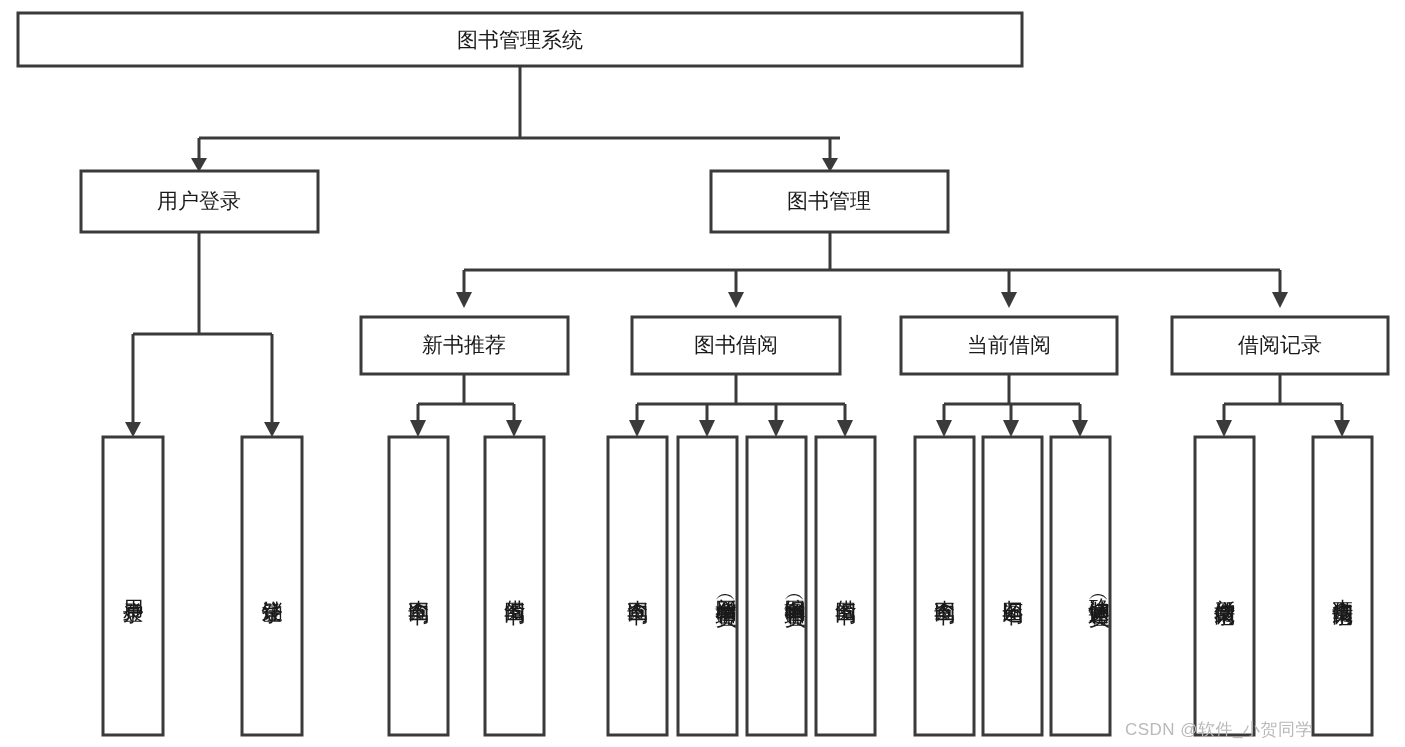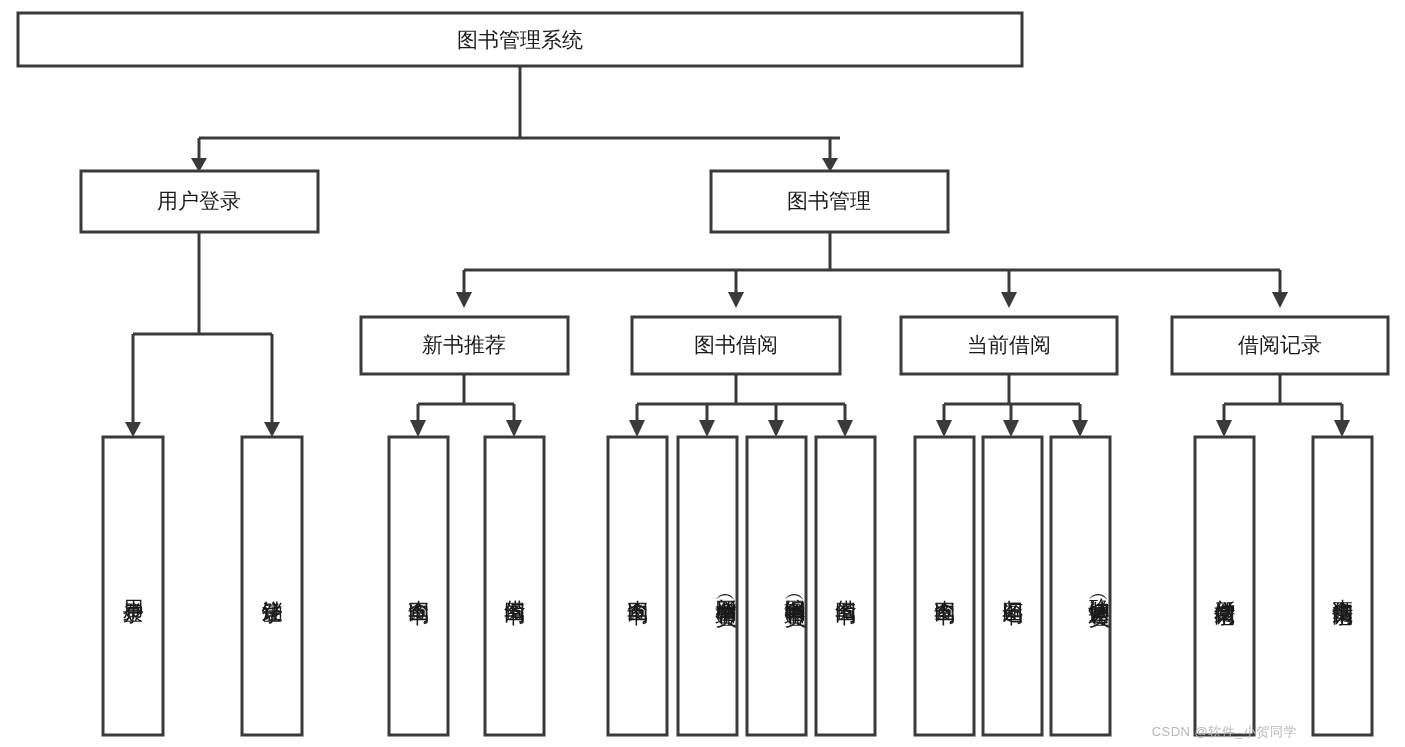--- a/index.html
+++ b/index.html
@@ -10,20 +10,21 @@
   body {
     width: 1405px;
     height: 747px;
     font-family: "Liberation Sans", "DejaVu Sans", sans-serif;
     overflow: hidden;
   }
   #diagram-root {
     position: relative;
     width: 1307px;
     height: 747px;
+    padding-left: 16px;
   }
   svg.diagram {
     position: absolute;
     top: 0;
     left: 0;
     width: 1405px;
     height: 747px;
   }
   .node-box {
     fill: #ffffff;
@@ -60,21 +61,21 @@
     justify-content: center;
     text-align: center;
     white-space: nowrap;
     pointer-events: none;
   }
   .watermark {
     position: absolute;
     right: 10px;
     bottom: 6px;
     font-family: "Liberation Sans", "DejaVu Sans", sans-serif;
-    font-size: 13px;
+    font-size: 17px;
     color: #b9b9b9;
     letter-spacing: 0.5px;
     white-space: nowrap;
   }
 </style>
 </head>
 <body>
 
 <div id="diagram-root">
 

